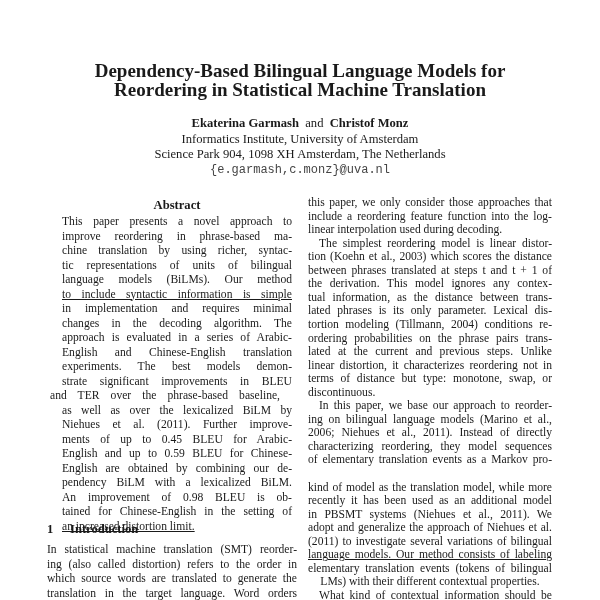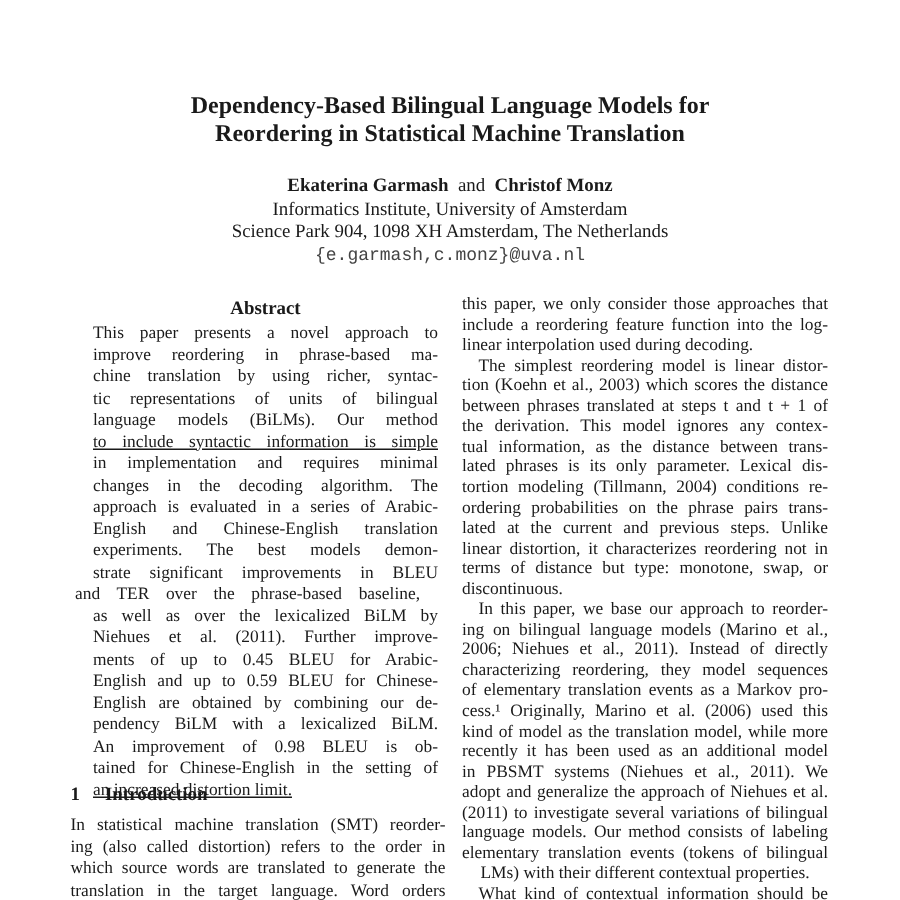--- a/index.html
+++ b/index.html
@@ -1,19 +1,19 @@
 <!DOCTYPE html>
 <html><head>
 <meta charset="utf-8">
 <style>
   html, body { margin:0; padding:0; background:#ffffff; }
   body { width:600px; height:600px; overflow:hidden; position:relative;
          font-family:"Liberation Serif", serif; color:#1a1a1a; }
   .title { position:absolute; left:0; width:600px; top:61px; text-align:center;
-           font-weight:bold; font-size:16px; line-height:19px; }
+           font-weight:bold; font-size:19px; line-height:19px; }
   .authors { position:absolute; left:0; width:600px; top:116px; text-align:center;
              font-size:12.6px; line-height:15.5px; }
   .authors .b { font-weight:bold; }
   .mono { font-family:"Liberation Mono", monospace; color:#444; font-size:12px; }
   .abs-head { position:absolute; left:57px; width:240px; top:198px; text-align:center;
               font-weight:bold; font-size:12.6px; }
   .sec-head { position:absolute; left:47px; top:522px; font-weight:bold; font-size:12.6px; }
   .sec-head .num { display:inline-block; width:23px; }
   .line { position:absolute; white-space:nowrap; font-size:11.6px; }
   .just { text-align:justify; text-align-last:justify; }
@@ -62,27 +62,26 @@
     <div class="line just" style="left: 0px; top: 135.5px; width: 244px;">ordering probabilities on the phrase pairs trans-</div>
     <div class="line just" style="left: 0px; top: 149.05px; width: 244px;">lated at the current and previous steps.  Unlike</div>
     <div class="line just" style="left: 0px; top: 162.6px; width: 244px;">linear distortion, it characterizes reordering not in</div>
     <div class="line just" style="left: 0px; top: 176.15px; width: 244px;">terms of distance but type:  monotone, swap, or</div>
     <div class="line" style="left: 0px; top: 189.7px; width: 244px;">discontinuous.</div>
     <div class="line just" style="left: 11px; top: 203.25px; width: 233px;">In this paper, we base our approach to reorder-</div>
     <div class="line just" style="left: 0px; top: 216.8px; width: 244px;">ing on bilingual language models (Marino et al.,</div>
     <div class="line just" style="left: 0px; top: 230.35px; width: 244px;">2006; Niehues et al., 2011).  Instead of directly</div>
     <div class="line just" style="left: 0px; top: 243.9px; width: 244px;">characterizing reordering, they model sequences</div>
     <div class="line just" style="left: 0px; top: 257.45px; width: 244px;">of elementary translation events as a Markov pro-</div>
-    <div class="line just" style="left: 0px; top: 271px; width: 244px;">cess.¹  Originally, Marino et al. (2006) used this</div>
     <div class="line just" style="left: 0px; top: 284.55px; width: 244px;">kind of model as the translation model, while more</div>
     <div class="line just" style="left: 0px; top: 298.1px; width: 244px;">recently it has been used as an additional model</div>
     <div class="line just" style="left: 0px; top: 311.65px; width: 244px;">in PBSMT systems (Niehues et al., 2011).  We</div>
     <div class="line just" style="left: 0px; top: 325.2px; width: 244px;">adopt and generalize the approach of Niehues et al.</div>
     <div class="line just" style="left: 0px; top: 338.75px; width: 244px;">(2011) to investigate several variations of bilingual</div>
-    <div class="line just" style="left: 0px; top: 352.3px; width: 244px;">language models. Our method consists of labeling</div>
+    <div class="line just" style="left: 0px; top: 352.3px; width: 244px; text-decoration: underline;">language models. Our method consists of labeling</div>
     <div class="line just" style="left: 0px; top: 365.85px; width: 244px;">elementary translation events (tokens of bilingual</div>
     <div class="line" style="left: 0px; top: 379.4px; width: 244px; text-align: center;">LMs) with their different contextual properties.</div>
     <div class="line just" style="left: 11px; top: 392.95px; width: 233px;">What kind of contextual information should be</div>
   </div>
 
 <div class="line just" style="left: 62px; top: 215px; width: 230px;">This paper presents a novel approach to</div>
 <div class="line just" style="left: 62px; top: 229.5px; width: 230px;">improve reordering in phrase-based ma-</div>
 <div class="line just" style="left: 62px; top: 244px; width: 230px;">chine translation by using richer, syntac-</div>
 <div class="line just" style="left: 62px; top: 258.5px; width: 230px;">tic representations of units of bilingual</div>
 <div class="line just" style="left: 62px; top: 273px; width: 230px;">language models (BiLMs).  Our method</div>

